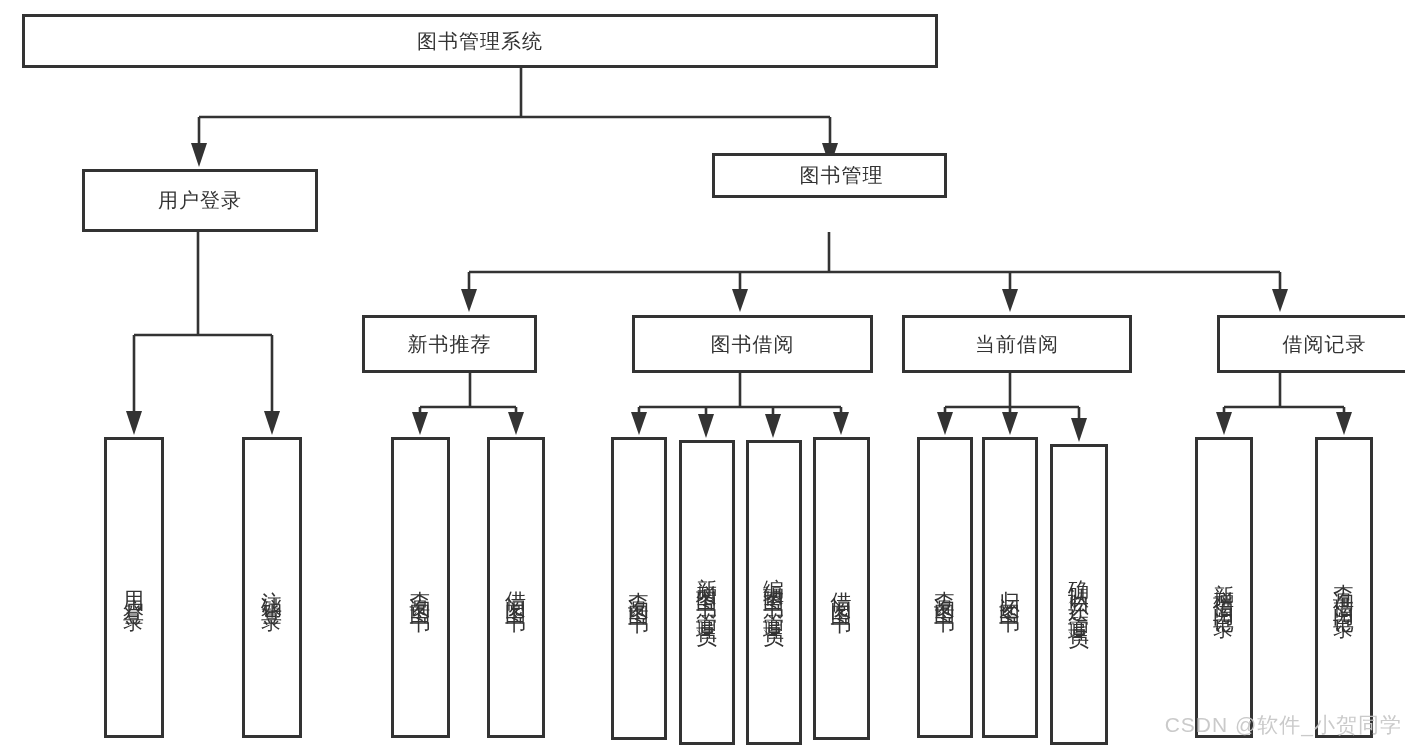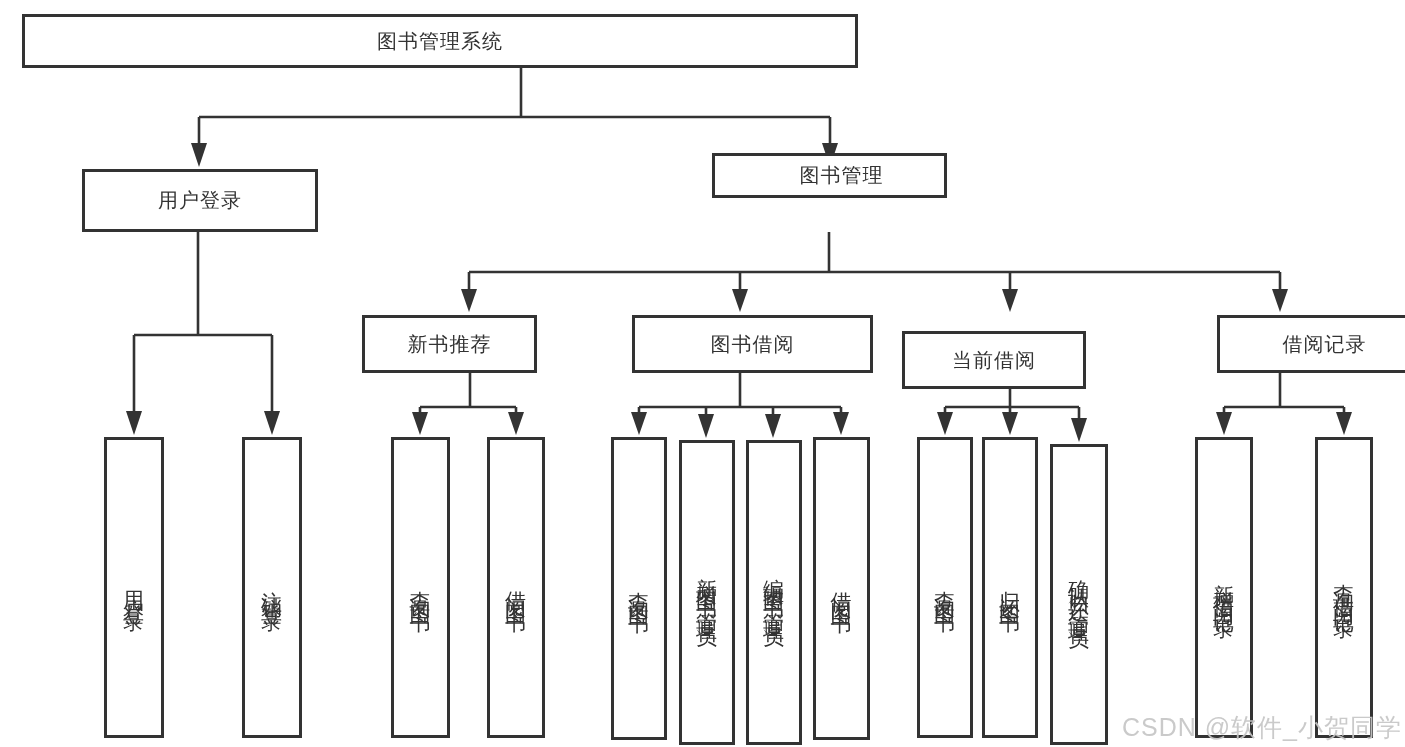--- a/index.html
+++ b/index.html
@@ -33,21 +33,21 @@
     writing-mode:vertical-lr;
     text-orientation:mixed;
     font-size:21px;
     letter-spacing:7px;
     line-height:1;
     text-align:center;
   }
   .watermark{
     position:absolute;
     top:711px;right:3px;
-    font-size:25px;
+    font-size:21px;
     color:var(--watermark);
     opacity:.92;
     letter-spacing:1px;
     z-index:5;
     white-space:nowrap;
   }
 </style>
 </head>
 <body>
 
@@ -122,28 +122,28 @@
     <g>
       <line x1="1280" y1="373" x2="1280" y2="407"></line>
       <line x1="1224" y1="407" x2="1344" y2="407"></line>
       <line x1="1224" y1="407" x2="1224" y2="415"></line>
       <polygon points="1216,412 1232,412 1224,435"></polygon>
       <line x1="1344" y1="407" x2="1344" y2="415"></line>
       <polygon points="1336,412 1352,412 1344,435"></polygon>
     </g>
   </svg>
 
-  <div class="box hbox root" style="left:22px;top:14px;width:836px;height:54px;">图书管理系统</div>
+  <div class="box hbox root" style="left:22px;top:14px;width:916px;height:54px;">图书管理系统</div>
 
   <div class="box hbox" style="left:82px;top:169px;width:236px;height:63px;">用户登录</div>
   <div class="box hbox" style="left:712px;top:153px;width:235px;height:45px;padding-left:24px;">图书管理</div>
 
   <div class="box hbox" style="left:362px;top:315px;width:175px;height:58px;">新书推荐</div>
   <div class="box hbox" style="left:632px;top:315px;width:241px;height:58px;">图书借阅</div>
-  <div class="box hbox" style="left:902px;top:331px;width:184px;height:58px;">当前借阅</div>
+  <div class="box hbox" style="left:902px;top:315px;width:230px;height:58px;">当前借阅</div>
   <div class="box hbox" style="left:1172px;top:315px;width:215px;height:58px;margin-left:45px;">借阅记录</div>
 
   <div class="box vbox" style="left:104px;top:437px;width:60px;height:301px;">用户登录</div>
   <div class="box vbox" style="left:242px;top:437px;width:60px;height:301px;">注销登录</div>
 
   <div class="box vbox" style="left:391px;top:437px;width:59px;height:301px;">查询图书</div>
   <div class="box vbox" style="left:487px;top:437px;width:58px;height:301px;">借阅图书</div>
 
   <div class="box vbox" style="left:611px;top:437px;width:56px;height:303px;">查询图书</div>
   <div class="box vbox" style="left:679px;top:440px;width:56px;height:305px;">新增图书（管理员）</div>

